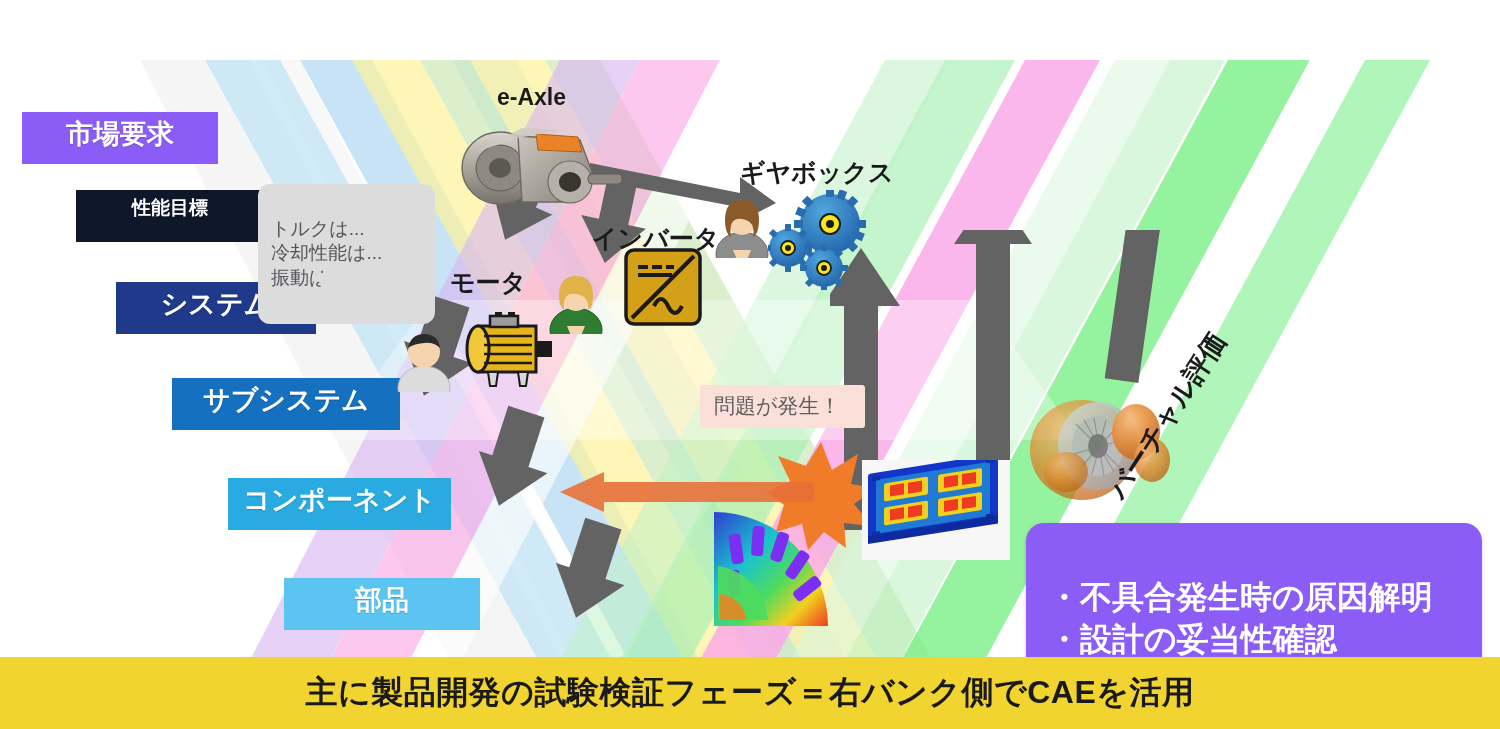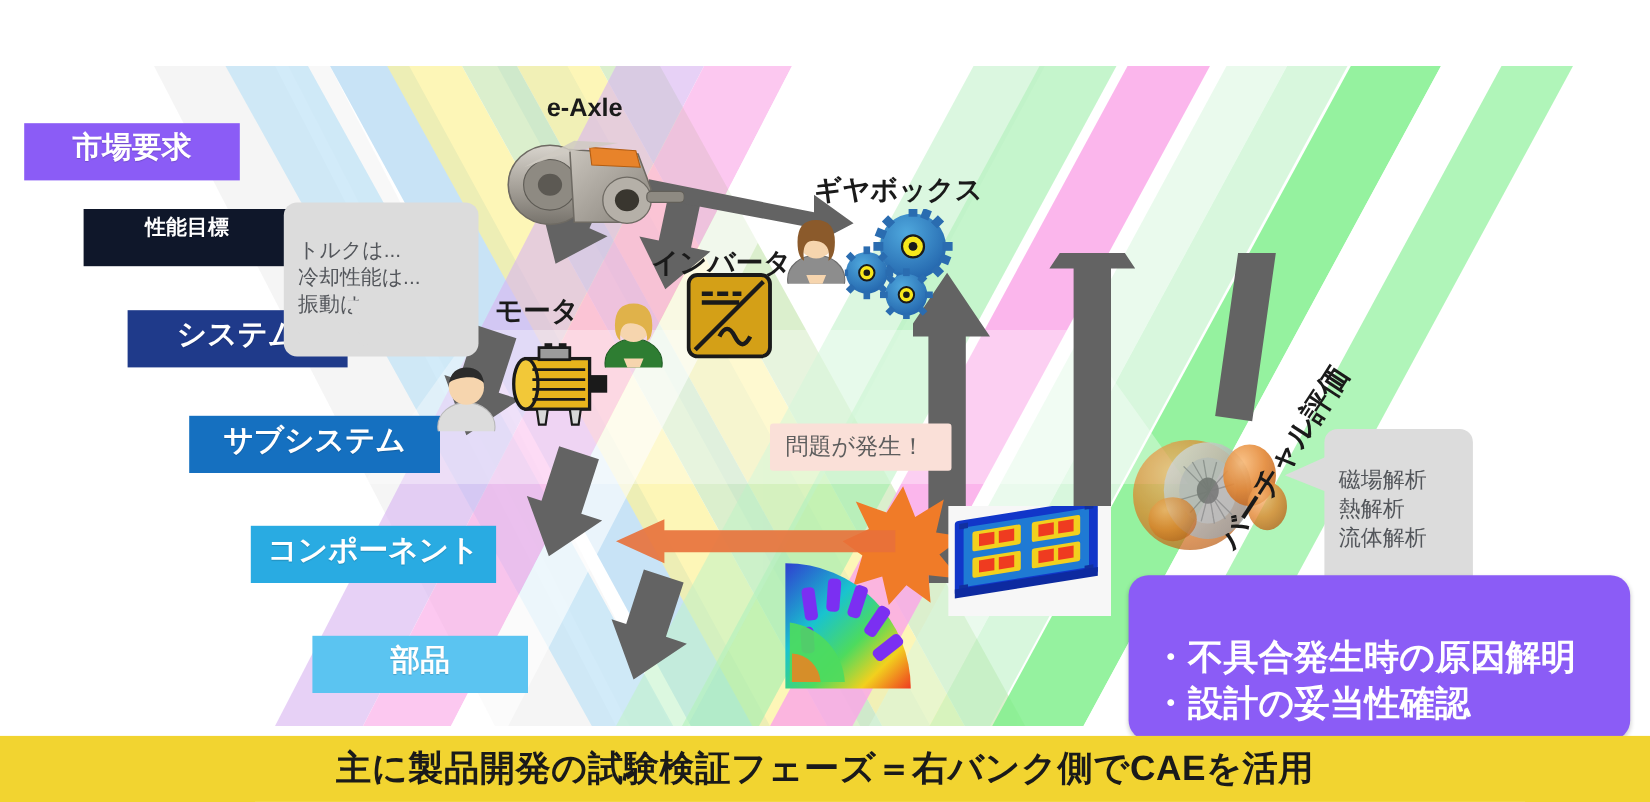--- a/index.html
+++ b/index.html
@@ -42,21 +42,21 @@
 
   
   .callout{
     position:absolute;background:#8b5cf6;border-radius:18px;color:#fff;
     font-weight:bold;line-height:1.33;padding:10px 22px 12px 22px;white-space:pre-line;
     box-shadow:0 2px 4px rgba(0,0,0,.18);
   }
 
   
   .banner{
-    position:absolute;left:0;bottom:0;width:1500px;height:60px;background:#f2d430;
+    position:absolute;left:0;bottom:0;width:1500px;height:72px;background:#f2d430;
     display:flex;align-items:center;justify-content:center;
   }
   .banner span{
     font-size:32px;font-weight:bold;color:#1a1a1a;letter-spacing:.5px;white-space:nowrap;
   }
 
   .rot{
     position:absolute;font-weight:bold;color:#1a1a1a;white-space:nowrap;
     transform-origin:left bottom;
   }
@@ -412,28 +412,20 @@
       <ellipse cx="138" cy="88" rx="18" ry="22" fill="url(#og)" opacity="0.8"></ellipse>
       <ellipse cx="52" cy="100" rx="22" ry="20" fill="url(#og)" opacity="0.7"></ellipse>
       <ellipse cx="84" cy="74" rx="10" ry="12" fill="#6f6f6f" opacity="0.9"></ellipse>
     </g>
   </svg>
 
   <div class="rot" style="left:1130px;top:470px;font-size:27px;transform:rotate(-57deg);">
     <span>バーチャル評価</span>
   </div>
 
-  <div class="bubble" style="left:1204px;top:390px;width:110px;font-size:20px;">
-    <span>磁場解析
-熱解析
-流体解析</span>
-    <svg class="abs" style="left:-36px;top:24px;" width="40" height="42">
-      <polygon points="40,0 40,34 0,18" fill="#dcdcdc"></polygon>
-    </svg>
-  </div>
 
   <div class="callout" style="left:1026px;top:523px;width:412px;font-size:32px;">
     <span>・不具合発生時の原因解明
 ・設計の妥当性確認</span>
   </div>
 
   <div class="banner">
     <span>主に製品開発の試験検証フェーズ＝右バンク側でCAEを活用</span>
   </div>
 

